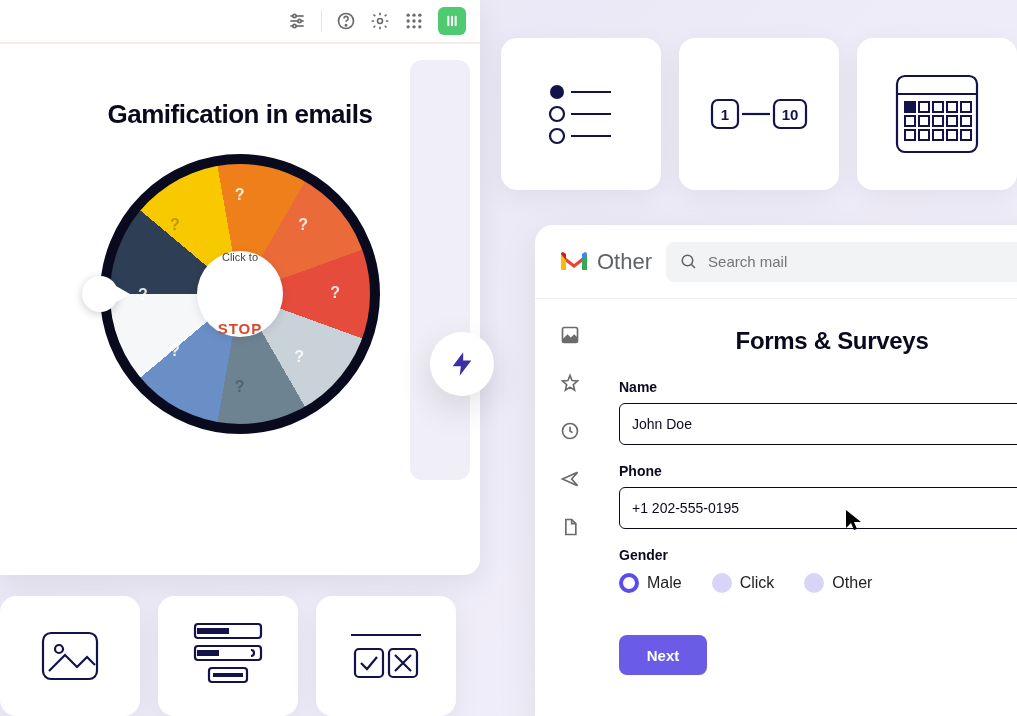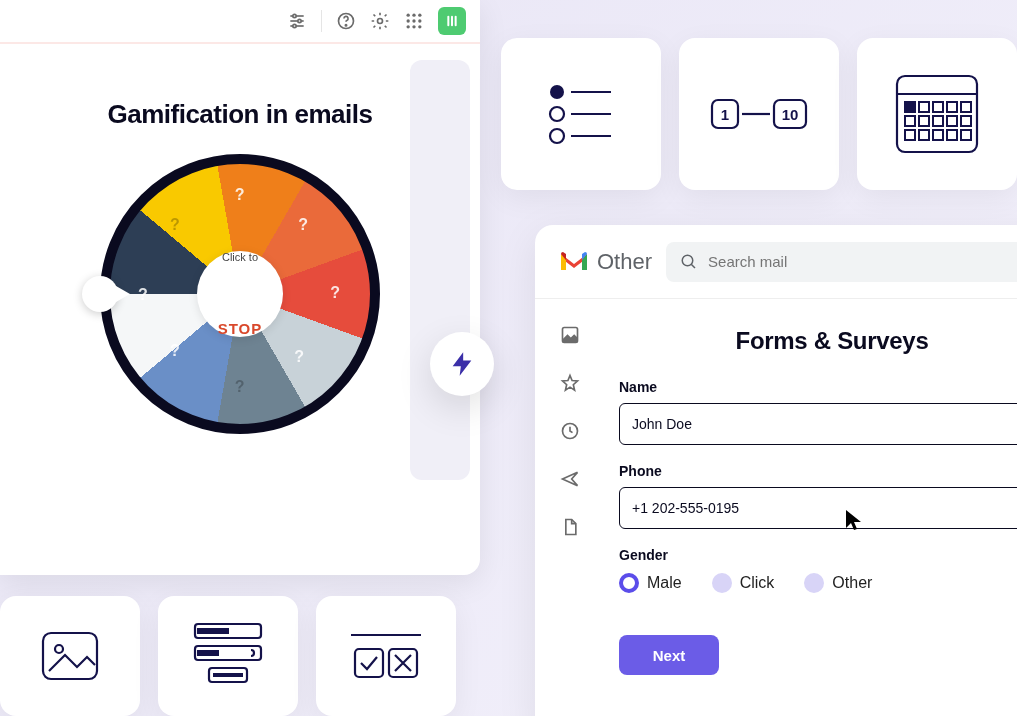--- a/index.html
+++ b/index.html
@@ -193,21 +193,21 @@
 .radio-opt { display: flex; align-items: center; gap: 8px; font-size: 16px; color: #222; }
 .radio-opt .rcirc {
   width: 20px; height: 20px; border-radius: 50%;
 }
 .rcirc.selected { border: 4px solid #5b4dea; background: #fff; }
 .rcirc.unsel { background: #d8d4f7; }
 .next-btn {
   margin-top: 24px;
   background: #6b5ce7; color: #fff;
   border: none; border-radius: 8px;
-  width: 100px; height: 40px;
+  width: 88px; height: 40px;
   font-size: 15px; font-weight: 600;
   cursor: pointer;
 }
 .stroke { stroke: #14124a; fill: none; stroke-width: 2.2; }
 </style>
 </head>
 <body>
 
 <div class="editor-panel">
   <div class="editor-toolbar">

